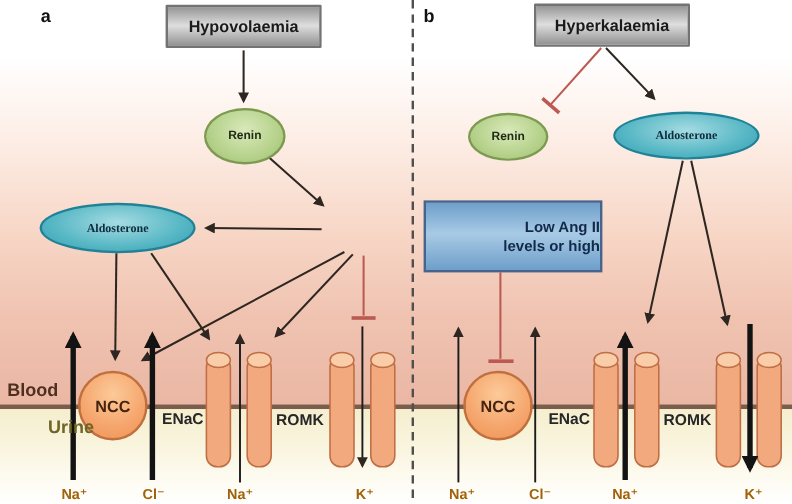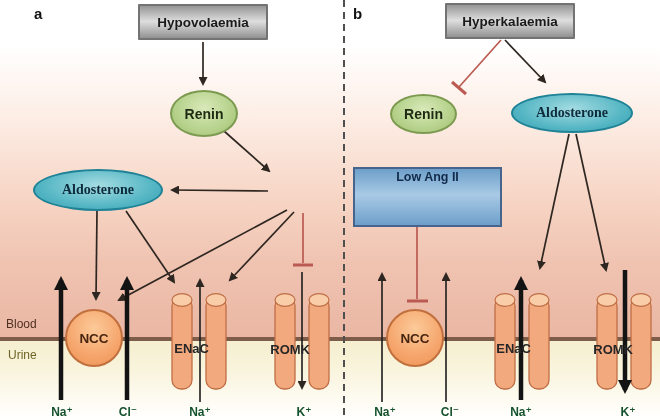--- a/index.html
+++ b/index.html
@@ -30,21 +30,21 @@
     position:absolute;z-index:3;width:130px;height:36px;
     display:flex;align-items:center;justify-content:center;
     background:linear-gradient(180deg,#969696 0%,#dedede 48%,#929292 100%);
     border:2px solid #737373;border-radius:1px;
     font-size:13.5px;font-weight:600;color:#1a1a1a;box-sizing:border-box;
   }
   
   .ell{
     position:absolute;z-index:3;border-radius:50%;
     display:flex;align-items:center;justify-content:center;
-    font-size:14px;font-weight:600;box-sizing:border-box;text-align:center;
+    font-size:10px;font-weight:600;box-sizing:border-box;text-align:center;
   }
   .ell.green{
     background:radial-gradient(ellipse at 50% 38%,#d9e9ba 0%,#b6d28c 60%,#a0bf72 100%);
     border:2px solid #7d9b50;color:#1e2a12;
   }
   .ell.teal{
     background:radial-gradient(ellipse at 50% 38%,#a5dce2 0%,#55b6c4 62%,#379fb2 100%);
     border:2px solid #1f8296;color:#0e2c3c;font-family:Liberation Serif, serif;
   }
   .ell.blue{
@@ -55,31 +55,31 @@
   .ncc{
     position:absolute;z-index:3;width:58px;height:58px;border-radius:50%;
     display:flex;align-items:center;justify-content:center;
     background:radial-gradient(circle at 50% 32%,#fcca99 0%,#f5a46b 62%,#ee9355 100%);
     border:2px solid #c1703d;box-sizing:border-box;
     font-size:13.5px;font-weight:bold;color:#46240f;
   }
   
   .info-box{
     position:absolute;z-index:3;left:353px;top:167px;width:149px;height:60px;
-    display:flex;flex-direction:row;align-items:flex-start;justify-content:center;
+    display:flex;flex-direction:column;align-items:flex-end;justify-content:center;
     background:linear-gradient(180deg,#6e9fca 0%,#a8cae5 46%,#6e9fca 100%);
     border:2px solid #46648c;box-sizing:border-box;
     font-size:12.5px;font-weight:600;color:#122a4a;line-height:1.3;text-align:center;
   }
   
-  .compartment{font-size:12px;font-weight:normal;}
+  .compartment{font-size:15px;font-weight:bold;}
   .blood{color:#4f3020;}
-  .urine{color:#6f6526;}
-  .channel-label{font-size:13px;font-weight:600;color:#262626;text-align:right;margin-left:34px;}
-  .ion{font-size:12px;font-weight:600;color:#14532d;transform:translateX(-50%);white-space:nowrap;}
+  .urine{color:#6f6526;margin-left:32px;}
+  .channel-label{font-size:13px;font-weight:600;color:#262626;text-align:left;}
+  .ion{font-size:12px;font-weight:600;color:#a16207;transform:translateX(-50%);white-space:nowrap;}
 </style>
 </head>
 <body>
 
 <div class="stage">
 
   <div class="bg-top"></div>
   <div class="membrane"></div>
   <div class="bg-bottom"></div>
 
@@ -158,20 +158,21 @@
   <div class="cond-box" style="left:445px;top:3px;">Hyperkalaemia</div>
 
   <div class="ell green" style="left:170px;top:90px;width:68px;height:47px;">Renin</div>
   <div class="ell teal" style="left:33px;top:169px;width:130px;height:42px;">Aldosterone</div>
 
   <div class="ell green" style="left:390px;top:94px;width:67px;height:40px;">Renin</div>
   <div class="ell teal" style="left:511px;top:93px;width:122px;height:40px;">Aldosterone</div>
 
   <div class="info-box">
     <div>Low Ang II</div>
+    <div>levels or high</div>
   </div>
 
   <div class="ncc" style="left:65px;top:309px;">NCC</div>
   <div class="ncc" style="left:386px;top:309px;">NCC</div>
 
   <div class="txt compartment blood" style="left:6px;top:317px;">Blood</div>
   <div class="txt compartment urine" style="left:8px;top:348px;">Urine</div>
 
   <div class="txt channel-label" style="left:135px;top:341px;width:40px;">ENaC</div>
   <div class="txt channel-label" style="left:230px;top:342px;width:46px;">ROMK</div>

